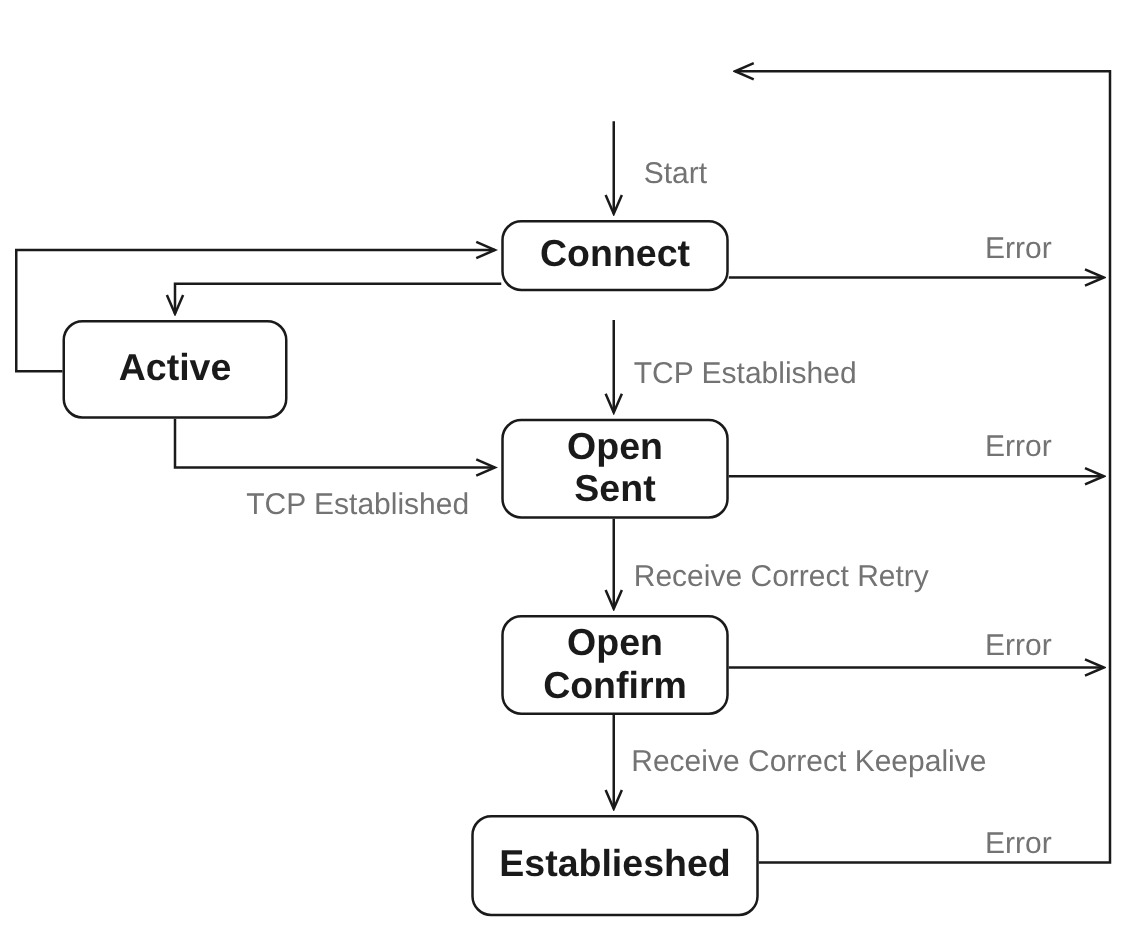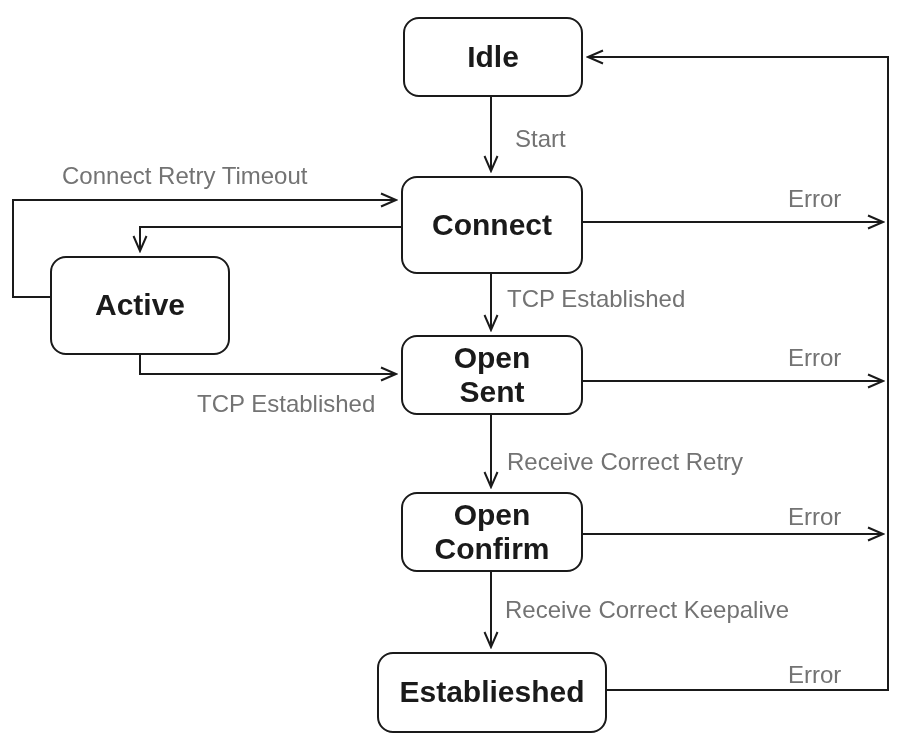--- a/index.html
+++ b/index.html
@@ -37,22 +37,22 @@
     align-items: center;
     justify-content: center;
     text-align: center;
     font-weight: bold;
     font-size: 30px;
     line-height: 1.15;
     color: #1a1a1a;
     white-space: pre-line;
   }
   .box-idle          { left: 403px; top: 17px;  width: 180px; height: 80px; }
-  .box-connect       { left: 401px; top: 176px; width: 182px; height: 98px; }
-  .box-active        { left: 50px;  top: 256px; width: 180px; height: 99px; }
+  .box-connect       { left: 401px; top: 176px; width: 182px; height: 57px; }
+  .box-active        { left: 50px;  top: 256px; width: 180px; height: 79px; }
   .box-open-sent     { left: 401px; top: 335px; width: 182px; height: 80px; }
   .box-open-confirm  { left: 401px; top: 492px; width: 182px; height: 80px; }
   .box-established   { left: 377px; top: 652px; width: 230px; height: 81px; }
   .edge-label {
     position: absolute;
     font-size: 24px;
     color: #737373;
     white-space: nowrap;
     line-height: 1.1;
   }
@@ -85,33 +85,31 @@
     <path d="M491,572 L491,647" marker-end="url(#arrow)"></path>
     <path d="M401,227 L140,227 L140,251" marker-end="url(#arrow)"></path>
     <path d="M50,297 L13,297 L13,200 L396,200" marker-end="url(#arrow)"></path>
     <path d="M140,335 L140,374 L396,374" marker-end="url(#arrow)"></path>
     <path d="M583,222 L883,222" marker-end="url(#arrow)"></path>
     <path d="M583,381 L883,381" marker-end="url(#arrow)"></path>
     <path d="M583,534 L883,534" marker-end="url(#arrow)"></path>
     <path d="M607,690 L888,690 L888,57 L588,57" marker-end="url(#arrow)"></path>
   </svg>
 
-  <div class="state-box box-idle">Idle</div>
   <div class="state-box box-connect">Connect</div>
   <div class="state-box box-active">Active</div>
   <div class="state-box box-open-sent">Open
 Sent</div>
   <div class="state-box box-open-confirm">Open
 Confirm</div>
   <div class="state-box box-established">Establieshed</div>
 
   <div class="edge-label lbl-start">Start</div>
   <div class="edge-label lbl-tcp-est-connect">TCP Established</div>
   <div class="edge-label lbl-rc-open">Receive Correct Retry</div>
   <div class="edge-label lbl-rc-keepalive">Receive Correct Keepalive</div>
-  <div class="edge-label lbl-retry">Connect Retry Timeout</div>
   <div class="edge-label lbl-tcp-est-active">TCP Established</div>
   <div class="edge-label lbl-error-1">Error</div>
   <div class="edge-label lbl-error-2">Error</div>
   <div class="edge-label lbl-error-3">Error</div>
   <div class="edge-label lbl-error-4">Error</div>
 
 </div>
 
 </body></html>

